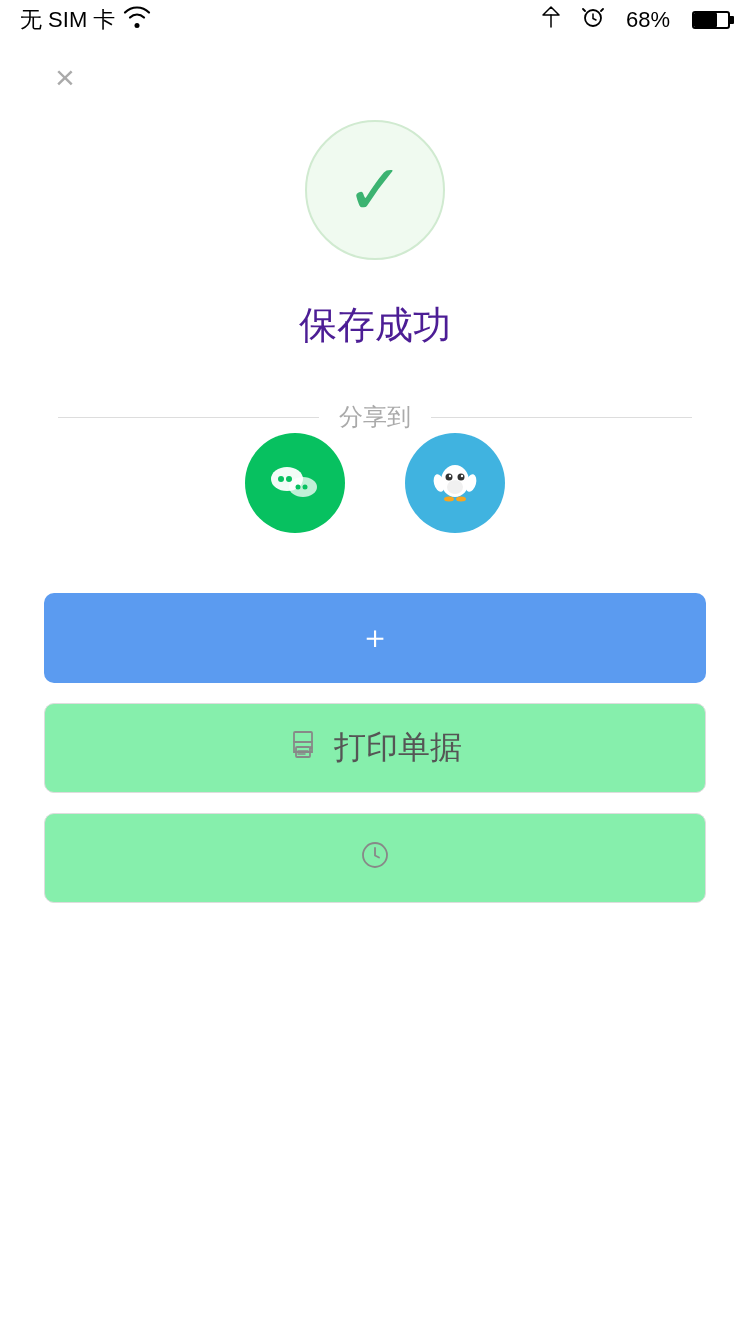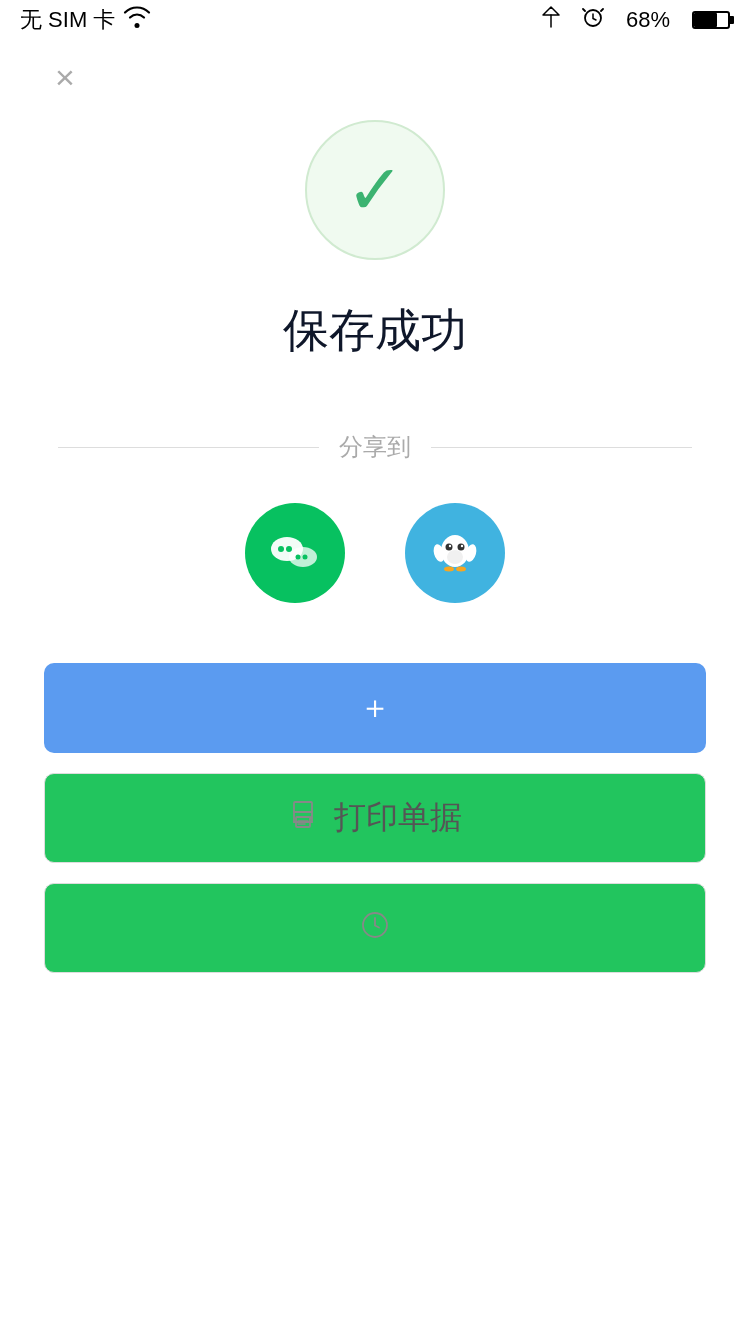--- a/index.html
+++ b/index.html
@@ -115,33 +115,32 @@
       margin-bottom: 40px;
     }
     .check-mark {
       font-size: 70px;
       color: #3cb371;
       line-height: 1;
     }
 
     
     .success-title {
-      font-size: 46px;
+      font-size: 38px;
       font-weight: 500;
-      color: #0f172a;
-      margin-bottom: 69px;
+      color: #4c1d95;
+      margin-bottom: 50px;
     }
 
     
     .share-divider {
       width: 100%;
       display: flex;
       align-items: center;
       padding: 0 58px;
-      margin-bottom: 40px;
       justify-content: center;
     }
     .divider-line {
       flex: 1;
       height: 1px;
       background: #dddddd;
     }
     .divider-text {
       font-size: 24px;
       color: #aaaaaa;
@@ -213,21 +212,21 @@
       font-weight: 400;
     }
     .btn-primary .btn-icon {
       font-size: 32px;
       color: #ffffff;
     }
 
     .btn-secondary {
       width: 100%;
       height: 90px;
-      background: #22c55e;
+      background: #86efac;
       border: 1px solid #dddddd;
       border-radius: 10px;
       display: flex;
       align-items: center;
       justify-content: center;
       gap: 16px;
       cursor: pointer;
       font-size: 32px;
       color: #555555;
       font-weight: 400;

